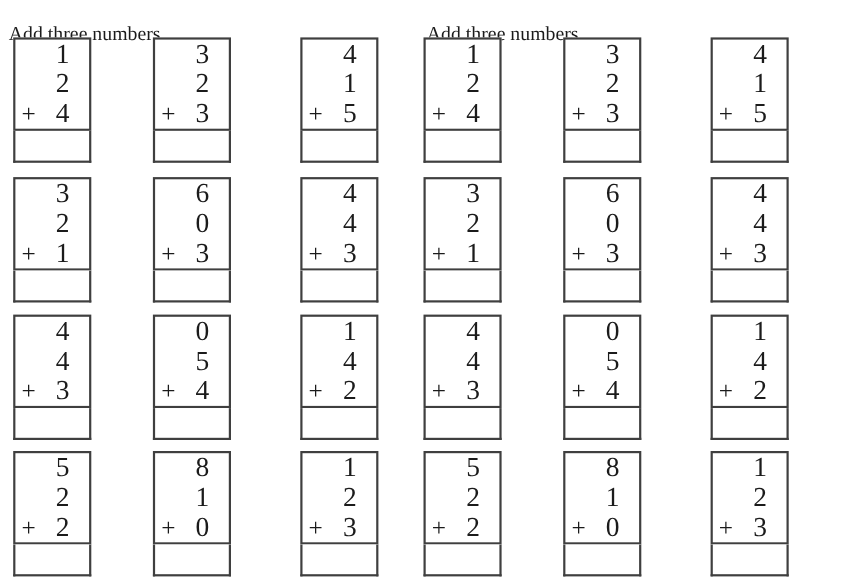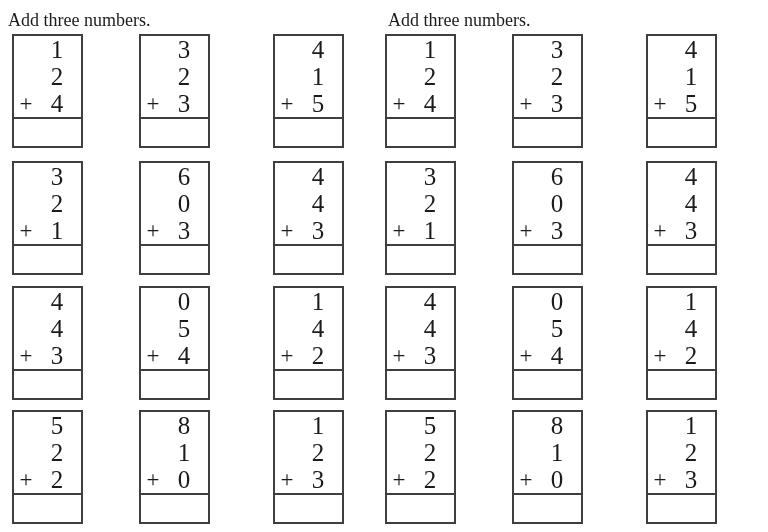--- a/index.html
+++ b/index.html
@@ -12,21 +12,21 @@
     width:768px;height:532px;
     background:var(--bg);
     font-family:"Liberation Serif","DejaVu Serif",serif;
     overflow:hidden;
   }
   .page{position:relative;width:768px;height:532px;background:var(--bg);}
   .sheet{position:absolute;top:0;width:345px;height:532px;}
   .sheet-left{left:12px;}
   .sheet-right{left:385px;}
   .heading{
-    position:absolute;top:10px;
+    position:absolute;top:20px;
     font-size:18px;line-height:20px;
     color:var(--text);white-space:nowrap;
   }
   .sheet-left .heading{left:-4px;}
   .sheet-right .heading{left:3px;}
   .grid{position:absolute;top:34px;left:0;width:345px;height:492px;}
   .problem{position:absolute;width:71px;height:114px;}
   .stack{
     box-sizing:border-box;width:71px;height:85px;
     border:2px solid var(--line);

